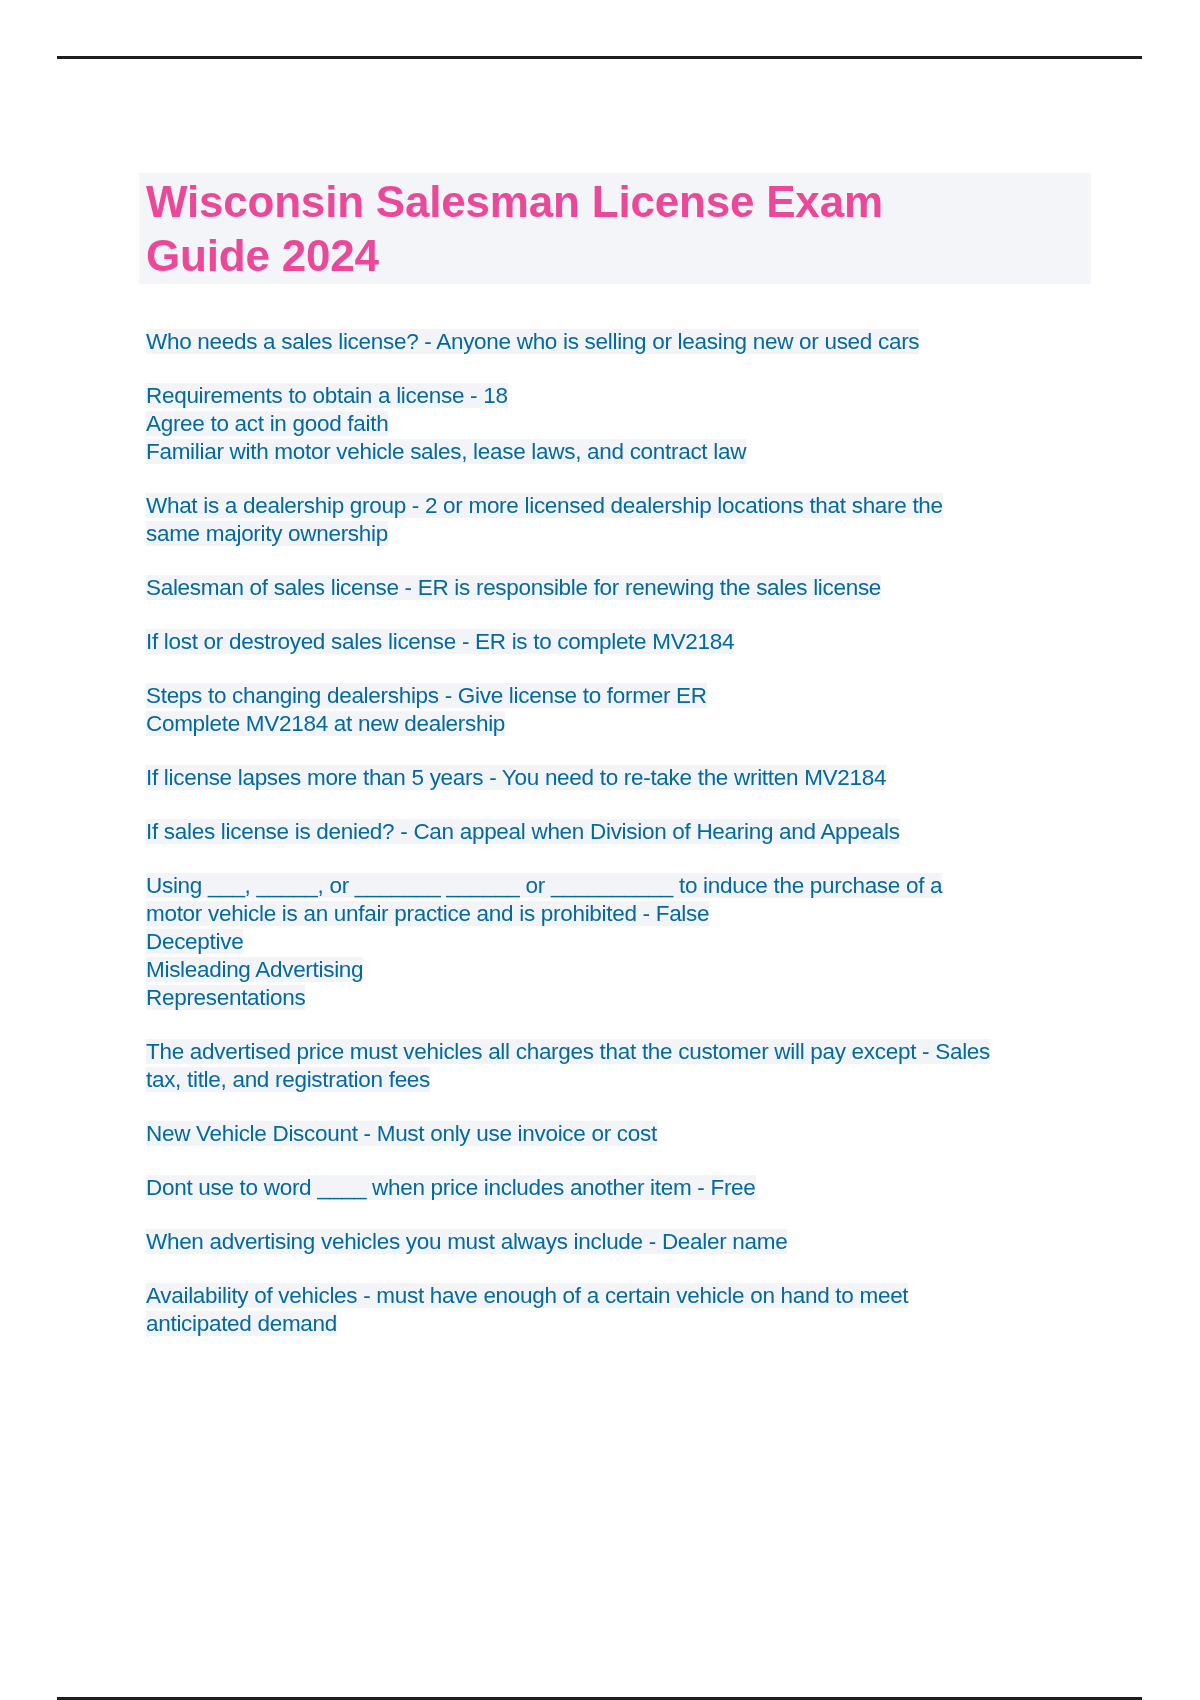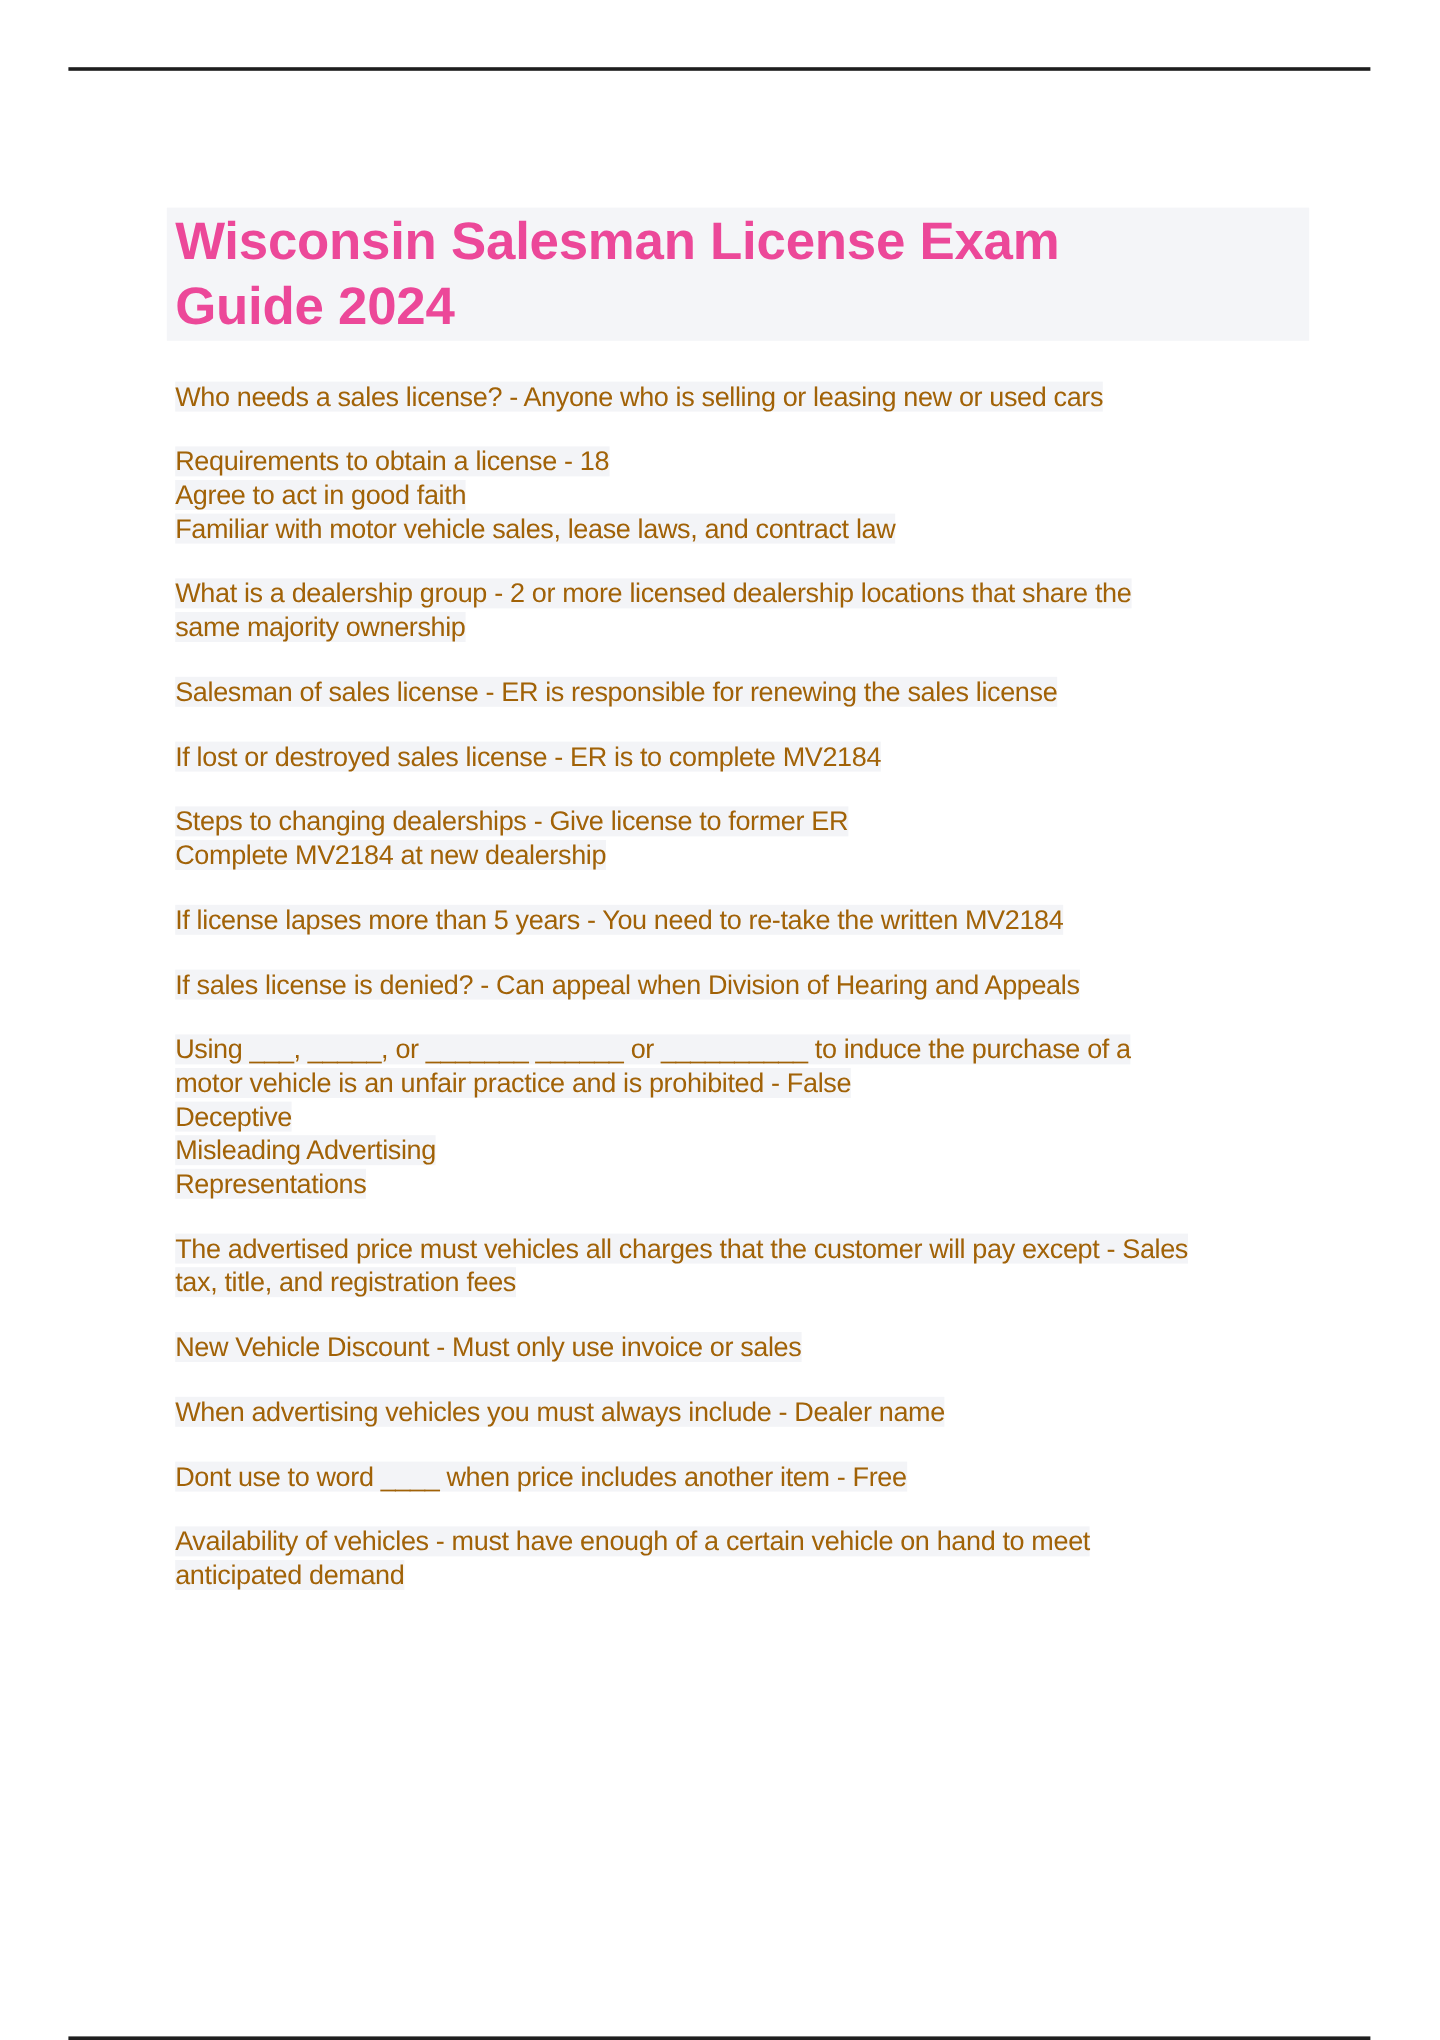--- a/index.html
+++ b/index.html
@@ -45,24 +45,24 @@
       letter-spacing: -0.2px;
     }
 
     .content {
       position: absolute;
       left: 146px;
       top: 312px;
       width: 940px;
     }
     .qa {
-      margin: 5px 0 26px 0;
+      margin: 16px 0 26px 0;
       font-size: 22.5px;
       line-height: 28px;
-      color: #a16207;
+      color: #0369a1;
       letter-spacing: -0.3px;
     }
     .qa .line {
       display: block;
     }
     .qa .hl {
       background: #f3f4f7;
       box-decoration-break: clone;
       -webkit-box-decoration-break: clone;
     }
@@ -112,27 +112,27 @@
     <span class="line"><span class="hl">motor vehicle is an unfair practice and is prohibited - False</span></span>
     <span class="line"><span class="hl">Deceptive</span></span>
     <span class="line"><span class="hl">Misleading Advertising</span></span>
     <span class="line"><span class="hl">Representations</span></span>
   </p>
   <p class="qa">
     <span class="line"><span class="hl">The advertised price must vehicles all charges that the customer will pay except - Sales</span></span>
     <span class="line"><span class="hl">tax, title, and registration fees</span></span>
   </p>
   <p class="qa">
-    <span class="line"><span class="hl">New Vehicle Discount - Must only use invoice or sales</span></span>
+    <span class="line"><span class="hl">New Vehicle Discount - Must only use invoice or cost</span></span>
+  </p>
+  <p class="qa">
+    <span class="line"><span class="hl">Dont use to word ____ when price includes another item - Free</span></span>
   </p>
   <p class="qa">
     <span class="line"><span class="hl">When advertising vehicles you must always include - Dealer name</span></span>
-  </p>
-  <p class="qa">
-    <span class="line"><span class="hl">Dont use to word ____ when price includes another item - Free</span></span>
   </p>
   <p class="qa">
     <span class="line"><span class="hl">Availability of vehicles - must have enough of a certain vehicle on hand to meet</span></span>
     <span class="line"><span class="hl">anticipated demand</span></span>
   </p>
 </div>
 
 <div class="rule bottom"></div>
 
 </body></html>

